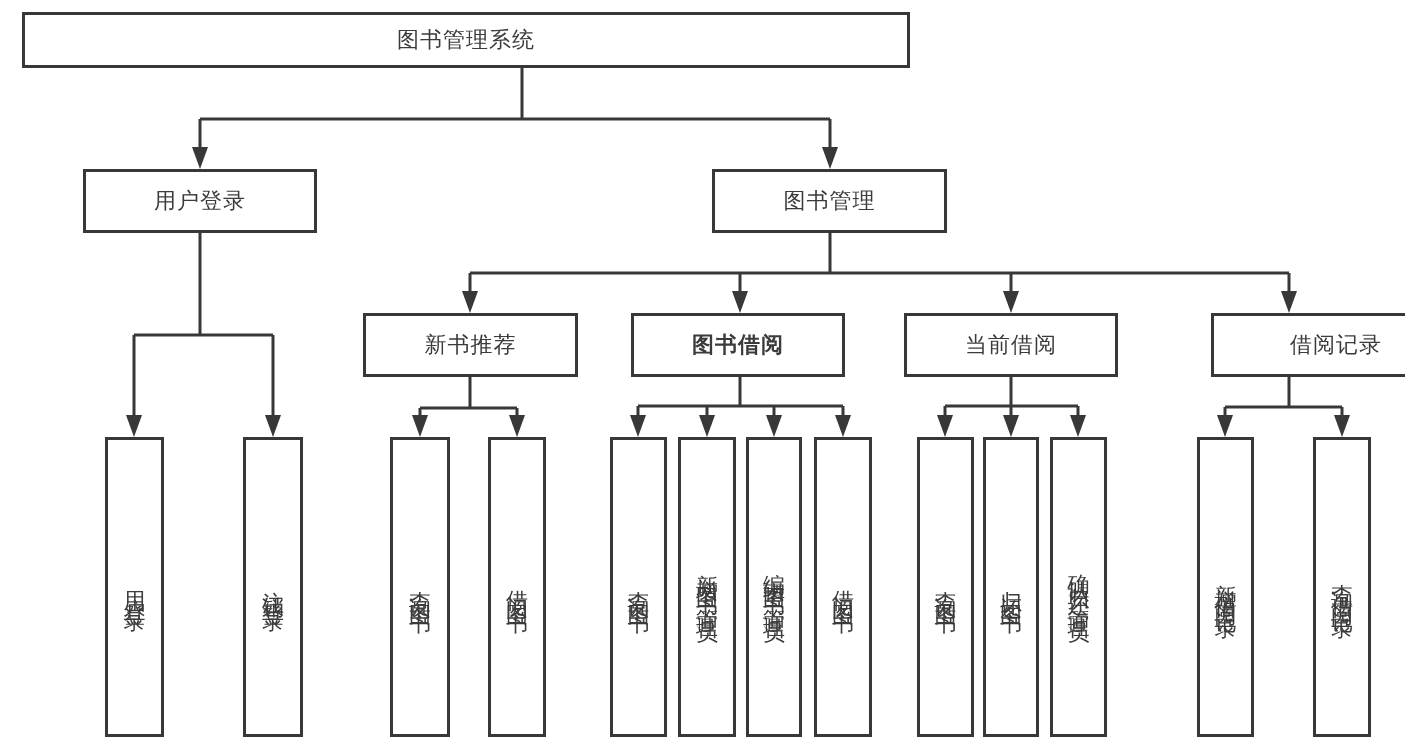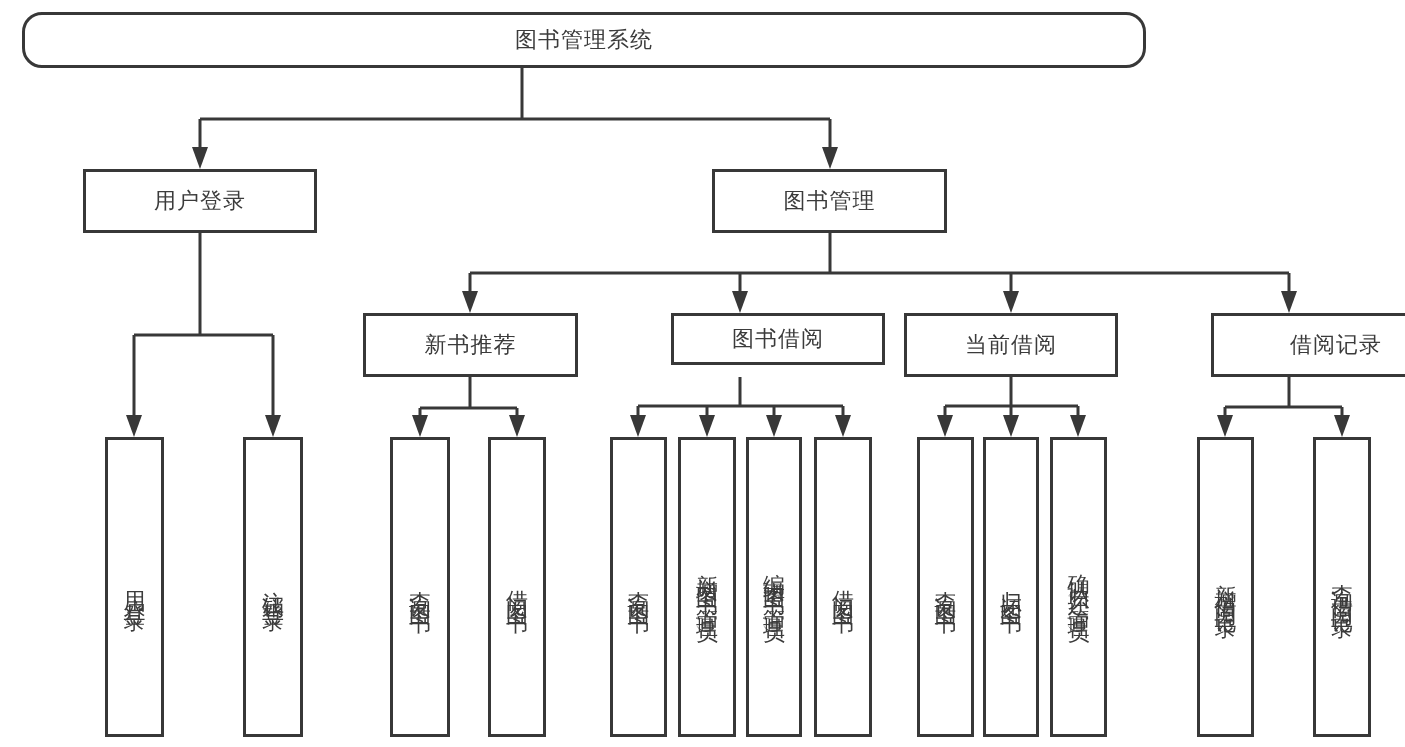--- a/index.html
+++ b/index.html
@@ -88,35 +88,35 @@
       <polygon points="766,415 782,415 774,437"></polygon>
       <polygon points="835,415 851,415 843,437"></polygon>
       <polygon points="937,415 953,415 945,437"></polygon>
       <polygon points="1003,415 1019,415 1011,437"></polygon>
       <polygon points="1070,415 1086,415 1078,437"></polygon>
       <polygon points="1217,415 1233,415 1225,437"></polygon>
       <polygon points="1334,415 1350,415 1342,437"></polygon>
     </g>
   </svg>
 
-  <div class="node hbox" style="left:22px; top:12px; width:1124px; height:56px;border-radius:20px;">
+  <div class="node hbox" style="left:22px; top:12px; width:888px; height:56px;">
     <span class="label">图书管理系统</span>
   </div>
 
   <div class="node hbox" style="left:83px; top:169px; width:234px; height:64px;">
     <span class="label">用户登录</span>
   </div>
   <div class="node hbox" style="left:363px; top:313px; width:215px; height:64px;">
     <span class="label">新书推荐</span>
   </div>
 
   <div class="node hbox" style="left:712px; top:169px; width:235px; height:64px;">
     <span class="label">图书管理</span>
   </div>
-  <div class="node hbox" style="left:671px; top:313px; width:214px; height:52px;">
+  <div class="node hbox" style="left:631px; top:313px; width:214px; height:64px;font-weight:bold;">
     <span class="label">图书借阅</span>
   </div>
   <div class="node hbox" style="left:904px; top:313px; width:214px; height:64px;">
     <span class="label">当前借阅</span>
   </div>
   <div class="node hbox" style="left:1182px; top:313px; width:250px; height:64px;margin-left:29px;">
     <span class="label">借阅记录</span>
   </div>
 
   <div class="node vbox" style="left:105px; top:437px; width:59px; height:300px;">

